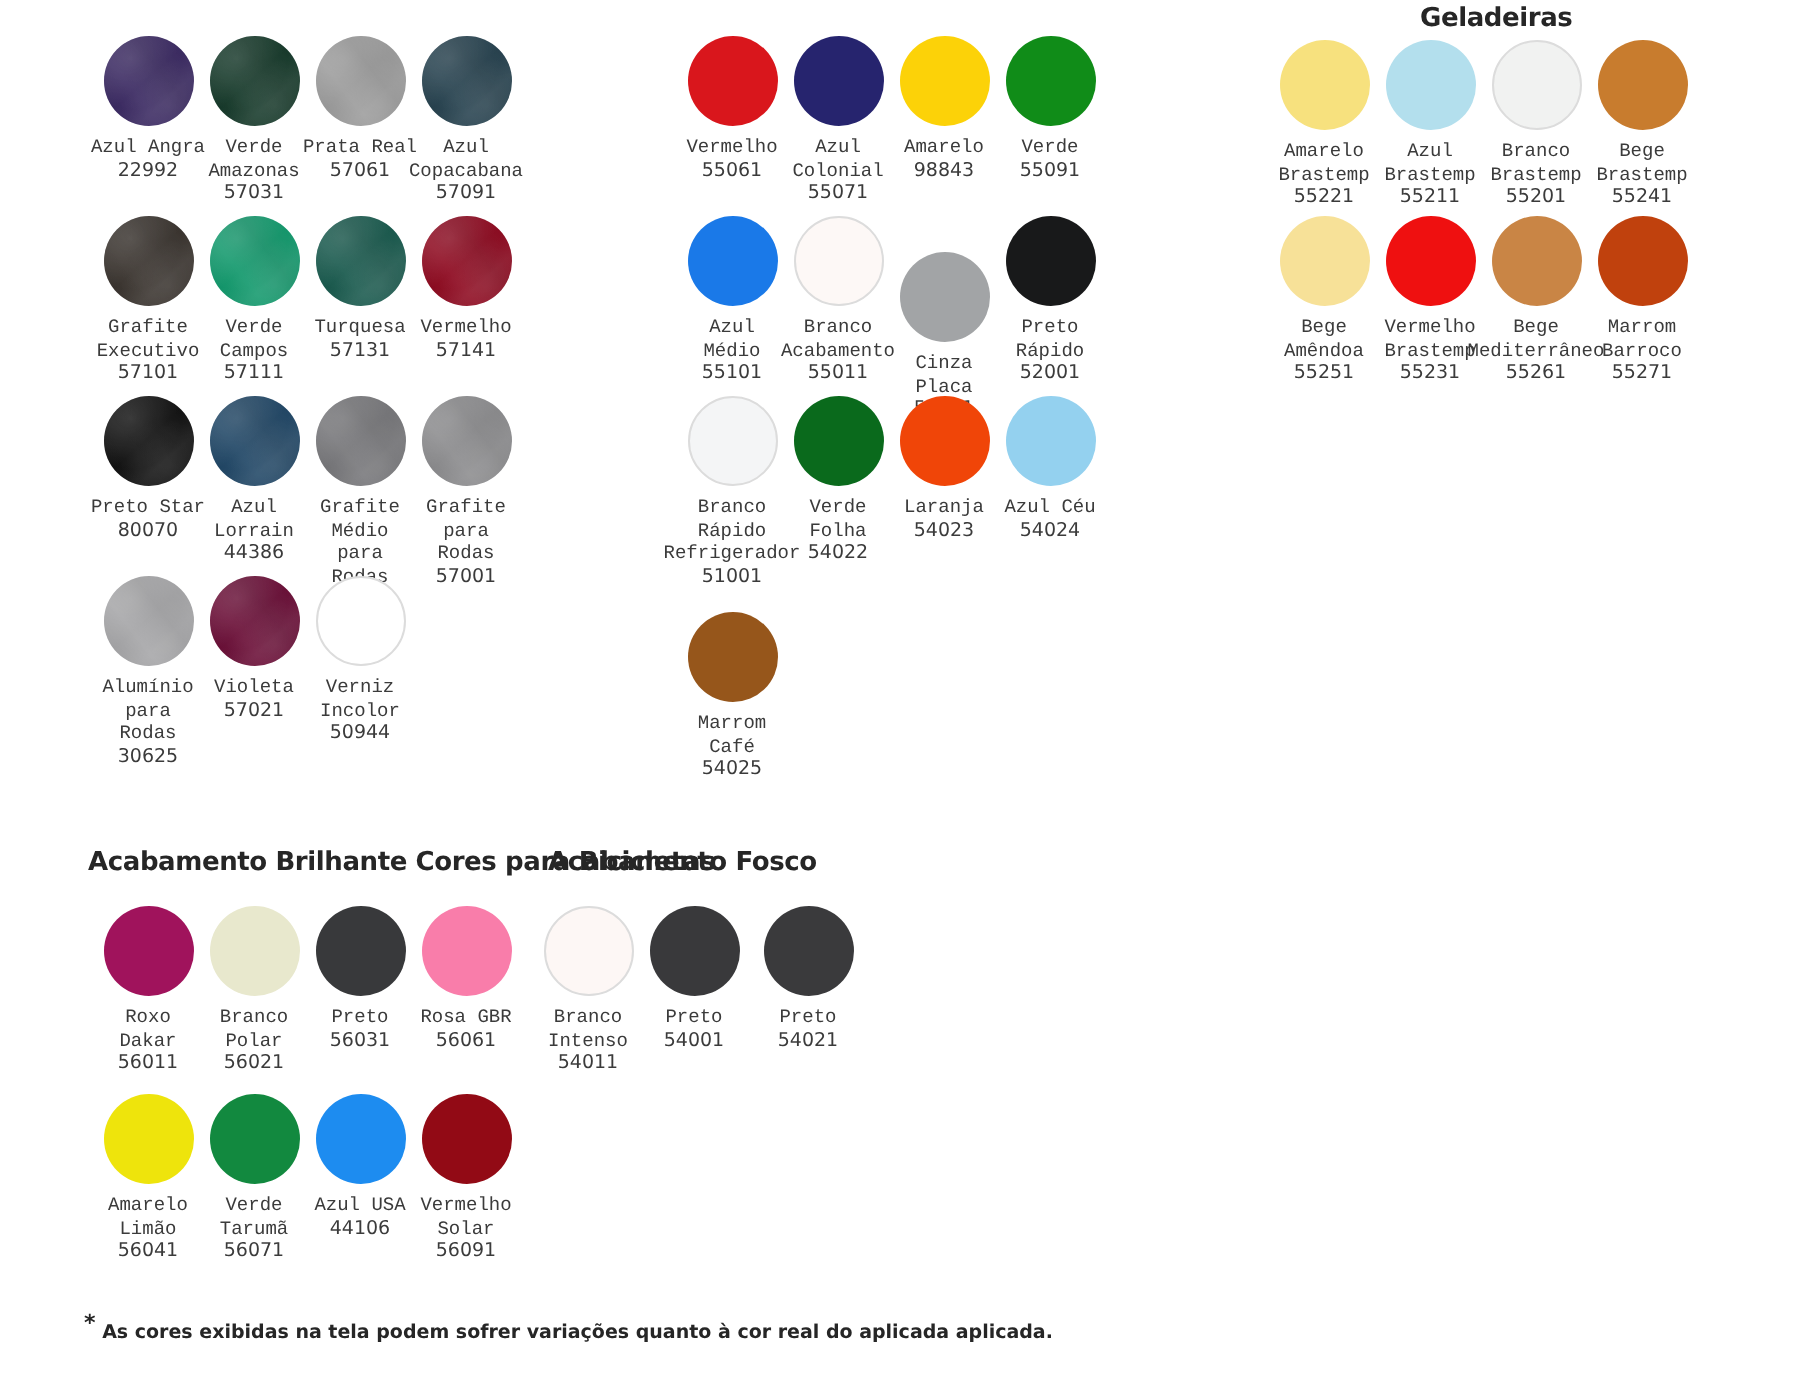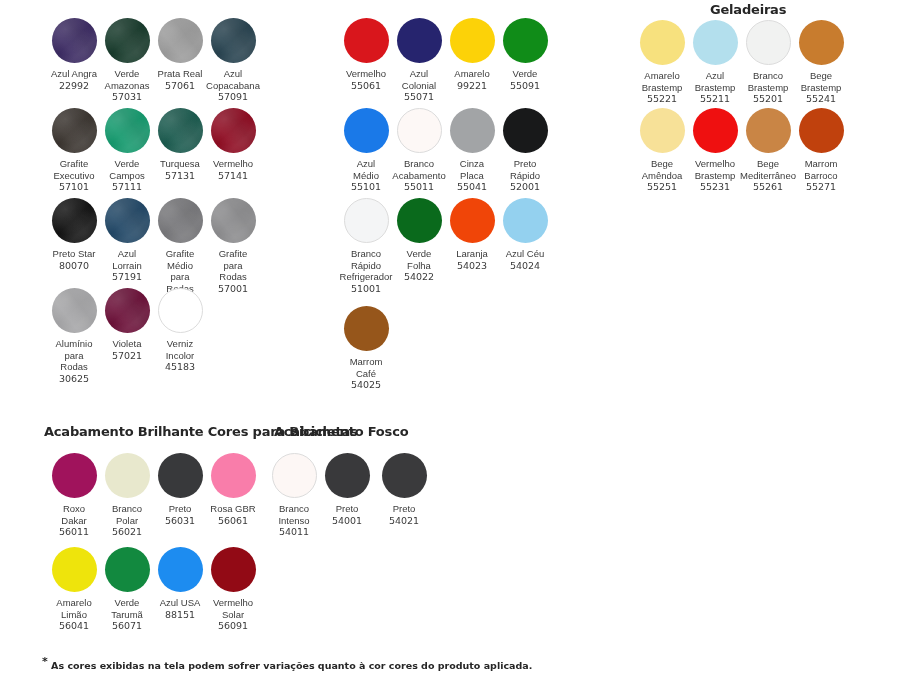--- a/index.html
+++ b/index.html
@@ -62,21 +62,21 @@
   .dot .tex2 {
     position: absolute;
     inset: 0;
     border-radius: 50%;
     background:
       linear-gradient(52deg, rgba(0,0,0,0.10) 0%, rgba(0,0,0,0) 35%, rgba(0,0,0,0.12) 62%, rgba(0,0,0,0) 100%);
     opacity: 0.6;
   }
   .label {
     margin-top: 5px;
-    font-family: Liberation Sans, sans-serif;
+    font-family: Liberation Mono, monospace;
     font-size: 9.5px;
     line-height: 11.5px;
     color: #3b3b3b;
     white-space: pre-line;
   }
   .code {
     font-family: "DejaVu Sans", sans-serif;
     font-size: 9.5px;
     line-height: 11.5px;
     color: #3b3b3b;
@@ -185,21 +185,21 @@
         <div class="label">Preto Star</div>
         <div class="code">80070</div>
       </div>
       <div class="swatch" style="left: 53px; top: 180px;">
         <div class="dot" style="background: rgb(33, 71, 102);">
           <div class="tex"></div>
           <div class="tex2"></div>
         </div>
         <div class="label">Azul
 Lorrain</div>
-        <div class="code">57191</div>
+        <div class="code">44386</div>
       </div>
       <div class="swatch" style="left: 106px; top: 180px;">
         <div class="dot" style="background: rgb(119, 119, 122);">
           <div class="tex"></div>
           <div class="tex2"></div>
         </div>
         <div class="label">Grafite
 Médio
 para
 Rodas</div>
@@ -230,58 +230,58 @@
           <div class="tex"></div>
           <div class="tex2"></div>
         </div>
         <div class="label">Violeta</div>
         <div class="code">57021</div>
       </div>
       <div class="swatch" style="left: 106px; top: 270px;">
         <div class="dot bordered" style="background: rgb(255, 255, 255);"></div>
         <div class="label">Verniz
 Incolor</div>
-        <div class="code">45183</div>
+        <div class="code">50944</div>
       </div>
     </div>
   <div class="swatch-grid" id="grid-solid" style="left: 320px; top: 18px; width: 252px;">
       <div class="swatch" style="left: 0px; top: 0px;">
         <div class="dot" style="background: rgb(217, 22, 28);"></div>
         <div class="label">Vermelho</div>
         <div class="code">55061</div>
       </div>
       <div class="swatch" style="left: 53px; top: 0px;">
         <div class="dot" style="background: rgb(38, 36, 110);"></div>
         <div class="label">Azul
 Colonial</div>
         <div class="code">55071</div>
       </div>
       <div class="swatch" style="left: 106px; top: 0px;">
         <div class="dot" style="background: rgb(252, 210, 8);"></div>
         <div class="label">Amarelo</div>
-        <div class="code">99221</div>
+        <div class="code">98843</div>
       </div>
       <div class="swatch" style="left: 159px; top: 0px;">
         <div class="dot" style="background: rgb(16, 140, 24);"></div>
         <div class="label">Verde</div>
         <div class="code">55091</div>
       </div>
       <div class="swatch" style="left: 0px; top: 90px;">
         <div class="dot" style="background: rgb(26, 121, 232);"></div>
         <div class="label">Azul
 Médio</div>
         <div class="code">55101</div>
       </div>
       <div class="swatch" style="left: 53px; top: 90px;">
         <div class="dot bordered" style="background: rgb(253, 248, 246);"></div>
         <div class="label">Branco
 Acabamento</div>
         <div class="code">55011</div>
       </div>
-      <div class="swatch" style="left: 106px; top: 90px;">
+      <div class="swatch" style="left: 106px; top: 108px;">
         <div class="dot" style="background: rgb(162, 164, 166);"></div>
         <div class="label">Cinza
 Placa</div>
         <div class="code">55041</div>
       </div>
       <div class="swatch" style="left: 159px; top: 90px;">
         <div class="dot" style="background: rgb(24, 25, 26);"></div>
         <div class="label">Preto
 Rápido</div>
         <div class="code">52001</div>
@@ -397,21 +397,21 @@
       </div>
       <div class="swatch" style="left: 53px; top: 94px;">
         <div class="dot" style="background: rgb(18, 137, 63);"></div>
         <div class="label">Verde
 Tarumã</div>
         <div class="code">56071</div>
       </div>
       <div class="swatch" style="left: 106px; top: 94px;">
         <div class="dot" style="background: rgb(29, 140, 240);"></div>
         <div class="label">Azul USA</div>
-        <div class="code">88151</div>
+        <div class="code">44106</div>
       </div>
       <div class="swatch" style="left: 159px; top: 94px;">
         <div class="dot" style="background: rgb(146, 10, 21);"></div>
         <div class="label">Vermelho
 Solar</div>
         <div class="code">56091</div>
       </div>
     </div>
   <div class="swatch-grid" id="grid-fosco" style="left: 248px; top: 453px; width: 146px;">
       <div class="swatch" style="left: 0px; top: 0px;">
@@ -429,16 +429,16 @@
   <div class="swatch-grid" id="grid-semibrilho" style="left: 358px; top: 453px; width: 93px;">
       <div class="swatch" style="left: 0px; top: 0px;">
         <div class="dot" style="background: rgb(58, 58, 60);"></div>
         <div class="label">Preto</div>
         <div class="code">54021</div>
       </div>
     </div>
 
   <div class="footnote">
     <span class="star">*</span>
-    <span>As cores exibidas na tela podem sofrer variações quanto à cor cores do produto aplicada.</span>
+    <span>As cores exibidas na tela podem sofrer variações quanto à cor real do aplicada aplicada.</span>
   </div>
 
 </div>
 
 </body></html>

